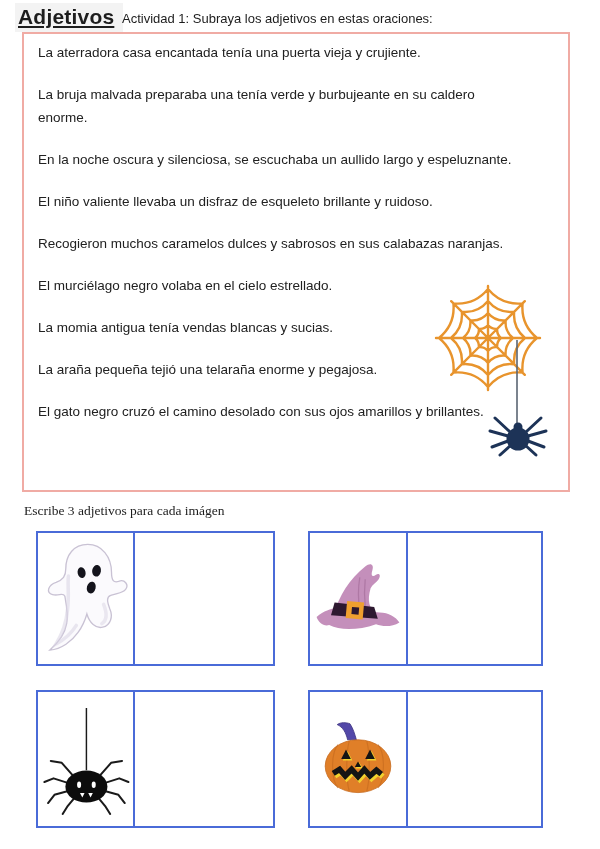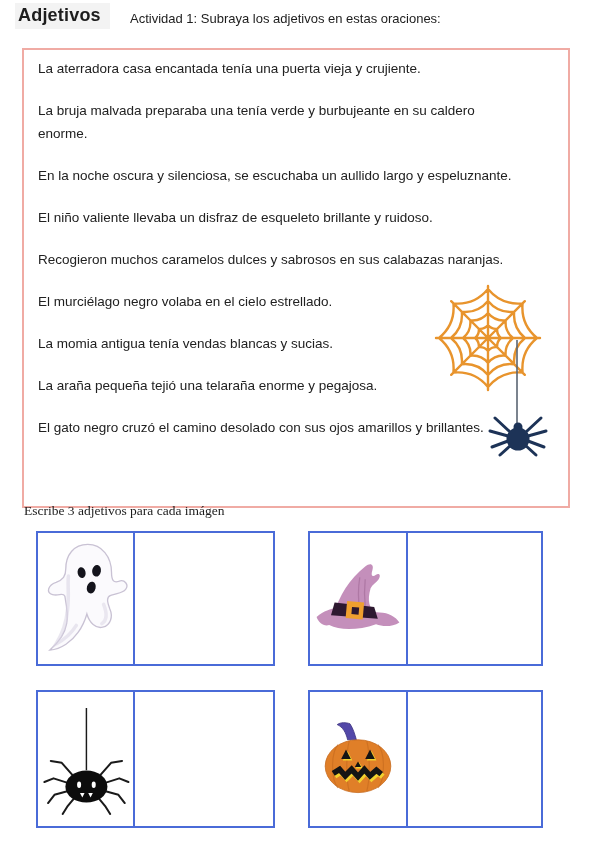--- a/index.html
+++ b/index.html
@@ -11,43 +11,42 @@
     background: #ffffff;
     font-family: "Liberation Sans", sans-serif;
     color: #212121;
     overflow: hidden;
   }
   
   .title {
     position: absolute;
     left: 15px; top: 3px;
     margin: 0;
-    font-size: 18px;
+    font-size: 21px;
     font-weight: bold;
     color: #1d1d1d;
     background: #f3f3f3;
     padding: 2px 9px 3px 3px;
     letter-spacing: 0.2px;
+    text-decoration: underline;
   }
   .activity1-label {
     position: absolute;
     left: 122px; top: 11px;
     font-size: 13px;
     color: #1c1c1c;
-    margin-left: 8px;
   }
   
   .sentence-box {
     position: absolute;
     left: 22px; top: 32px;
     width: 548px; height: 460px;
     border: 2px solid #f0aba4;
     background: #ffffff;
     padding: 7px 14px;
-    margin-top: 16px;
   }
   .sentence {
     margin: 0 0 19px 0;
     font-size: 13.5px;
     line-height: 23px;
     white-space: pre-line;
     max-width: 500px;
   }
   
   .decoration {

